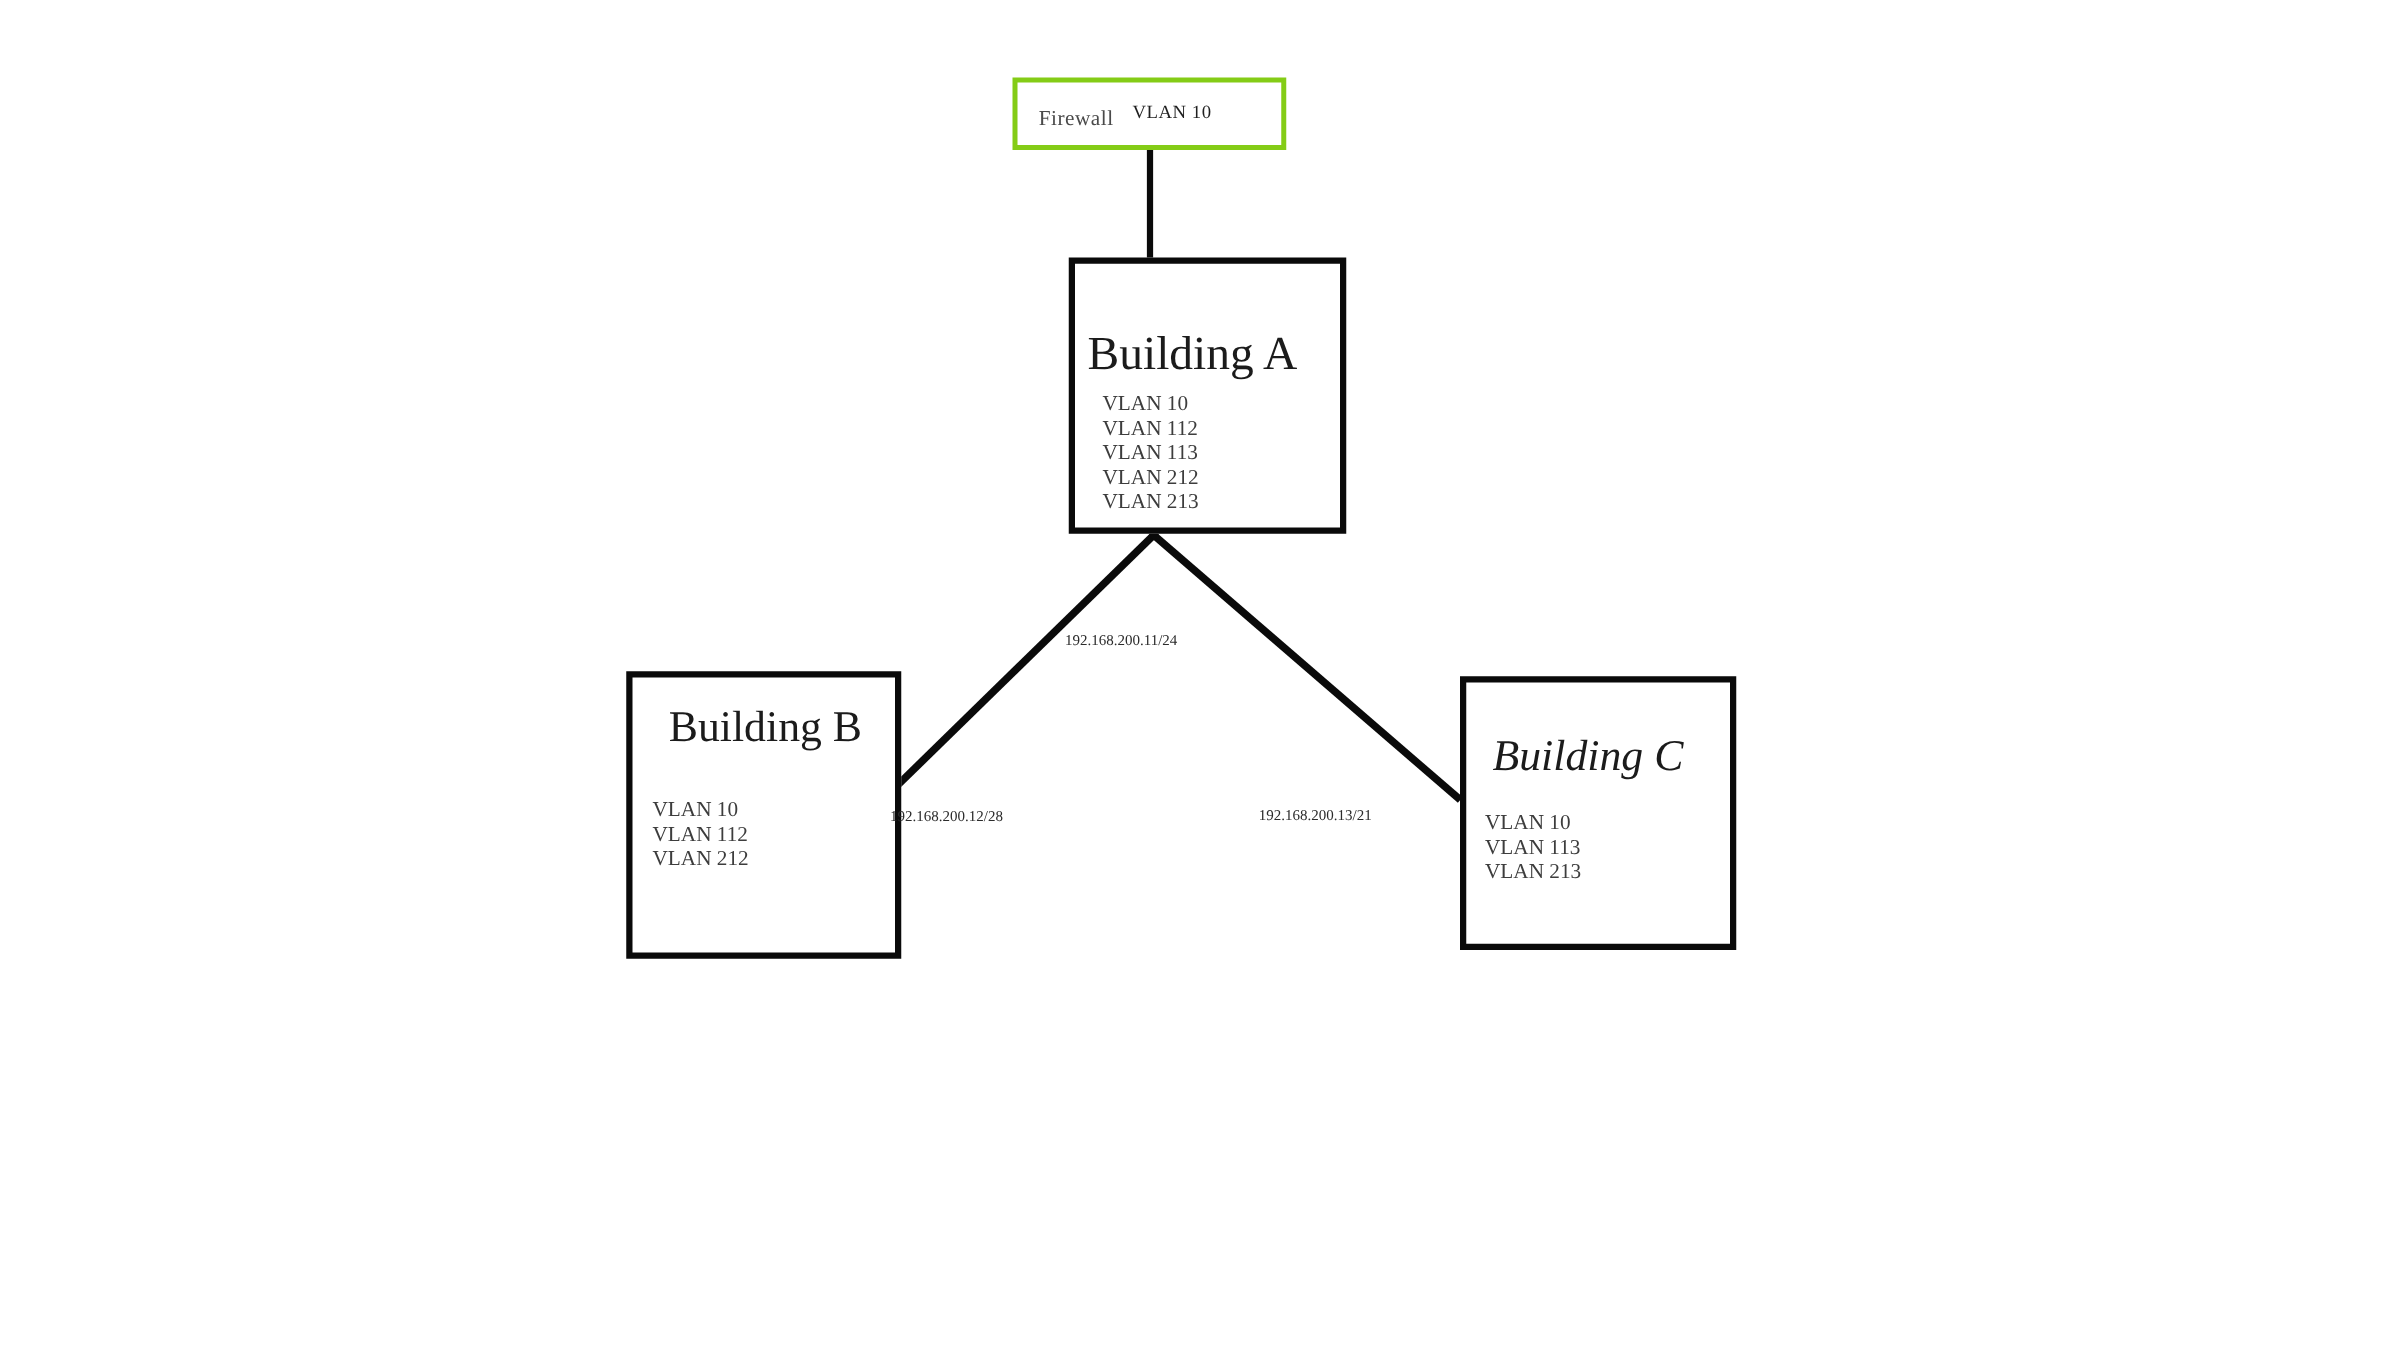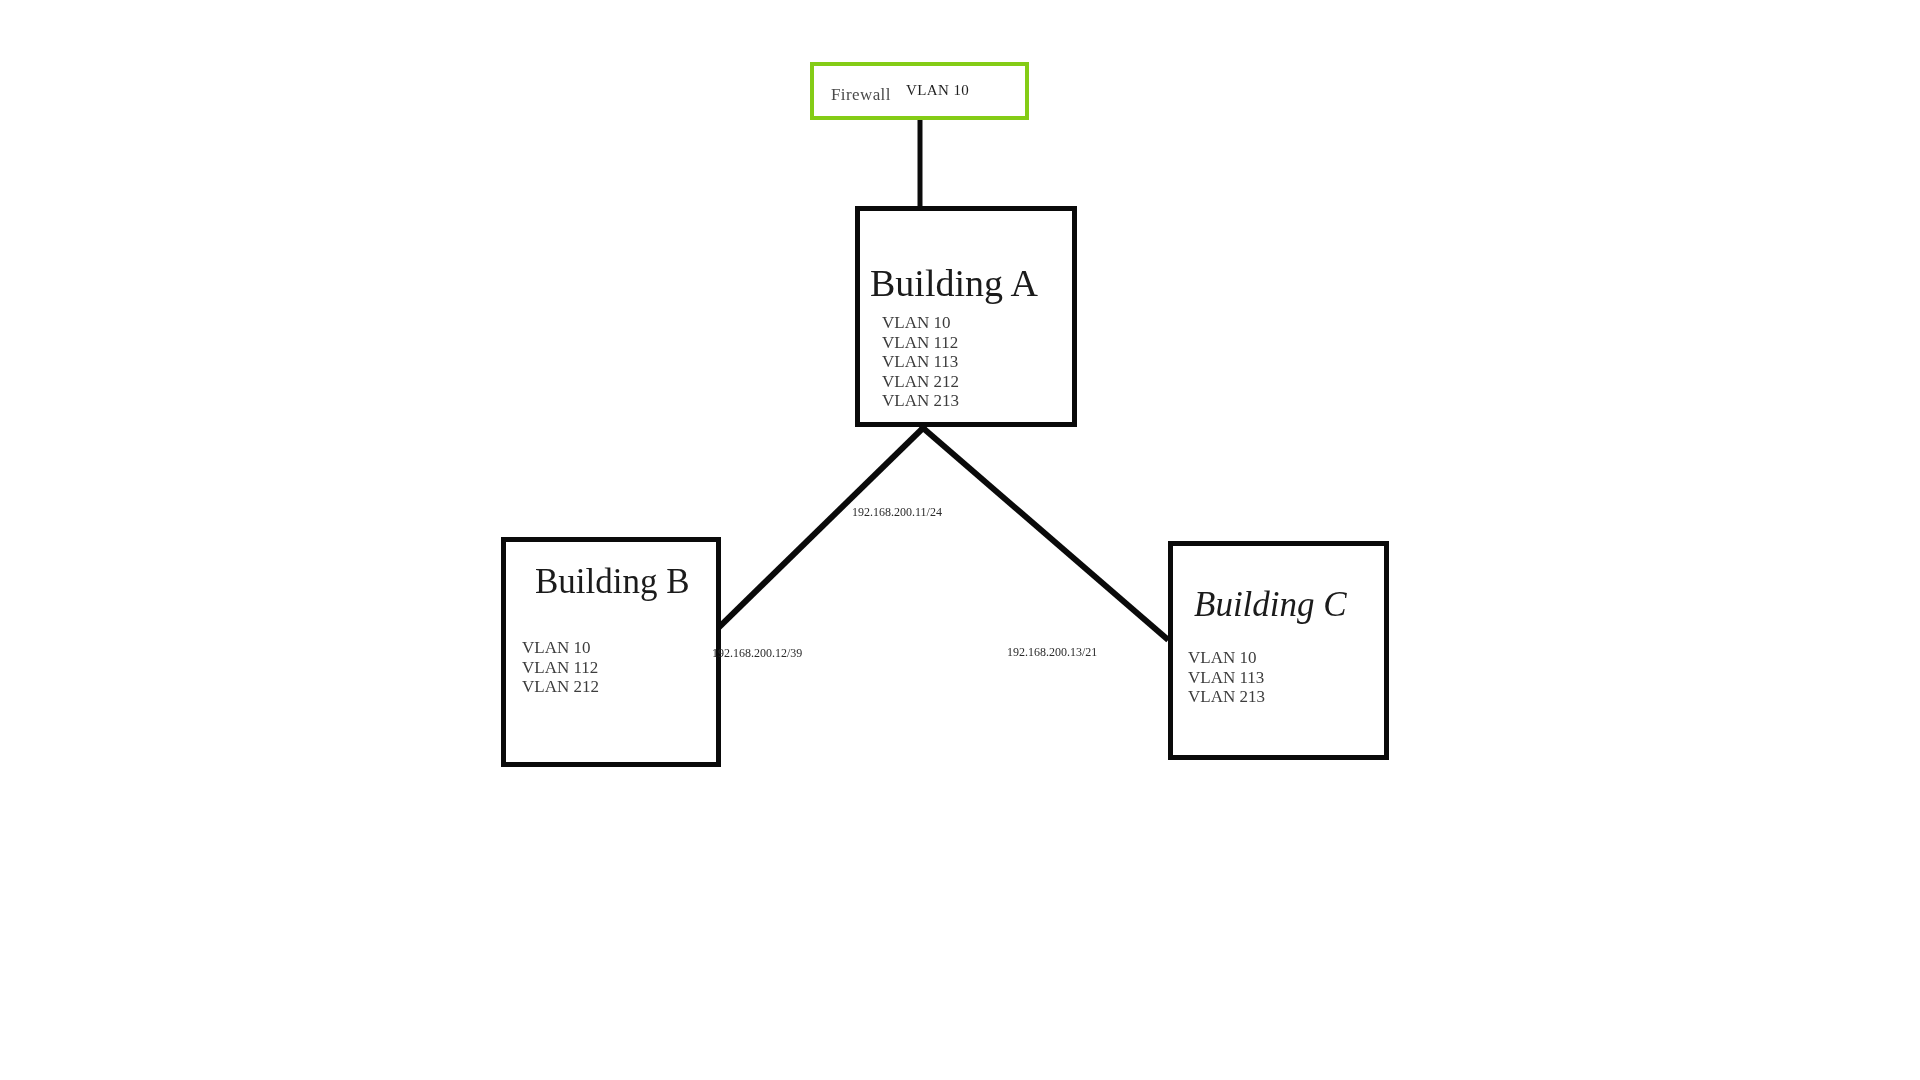--- a/index.html
+++ b/index.html
@@ -98,16 +98,16 @@
   <div class="building building-c">
     <div class="title">Building C</div>
     <div class="vlan-list">
         <div>VLAN 10</div>
         <div>VLAN 113</div>
         <div>VLAN 213</div>
       </div>
   </div>
 
   <div class="ip ip-a">192.168.200.11/24</div>
-  <div class="ip ip-b">192.168.200.12/39</div>
+  <div class="ip ip-b">192.168.200.12/28</div>
   <div class="ip ip-c">192.168.200.13/21</div>
 
 </div>
 
 </body></html>

